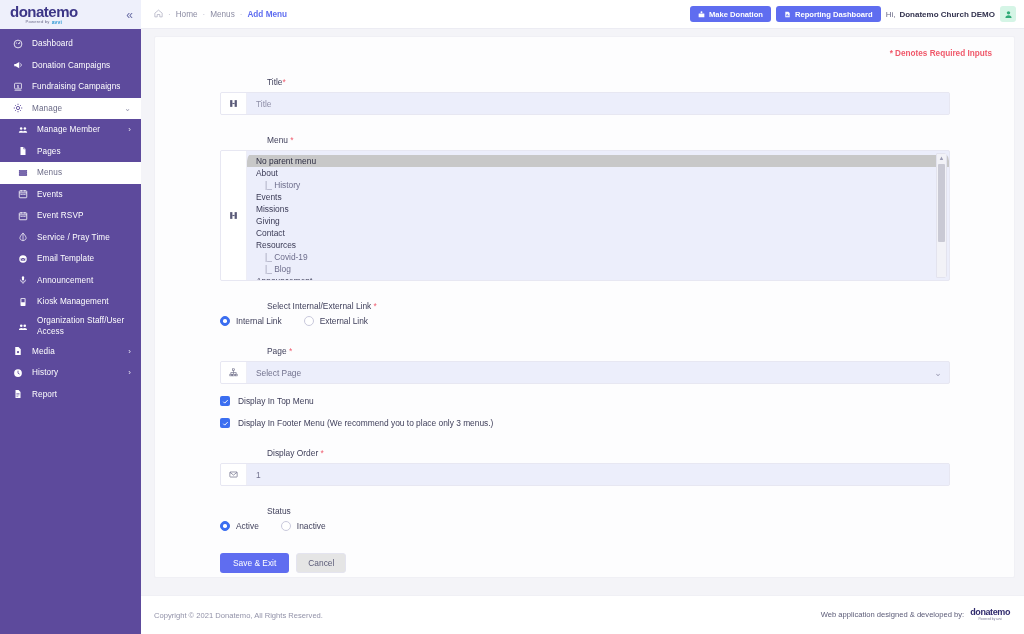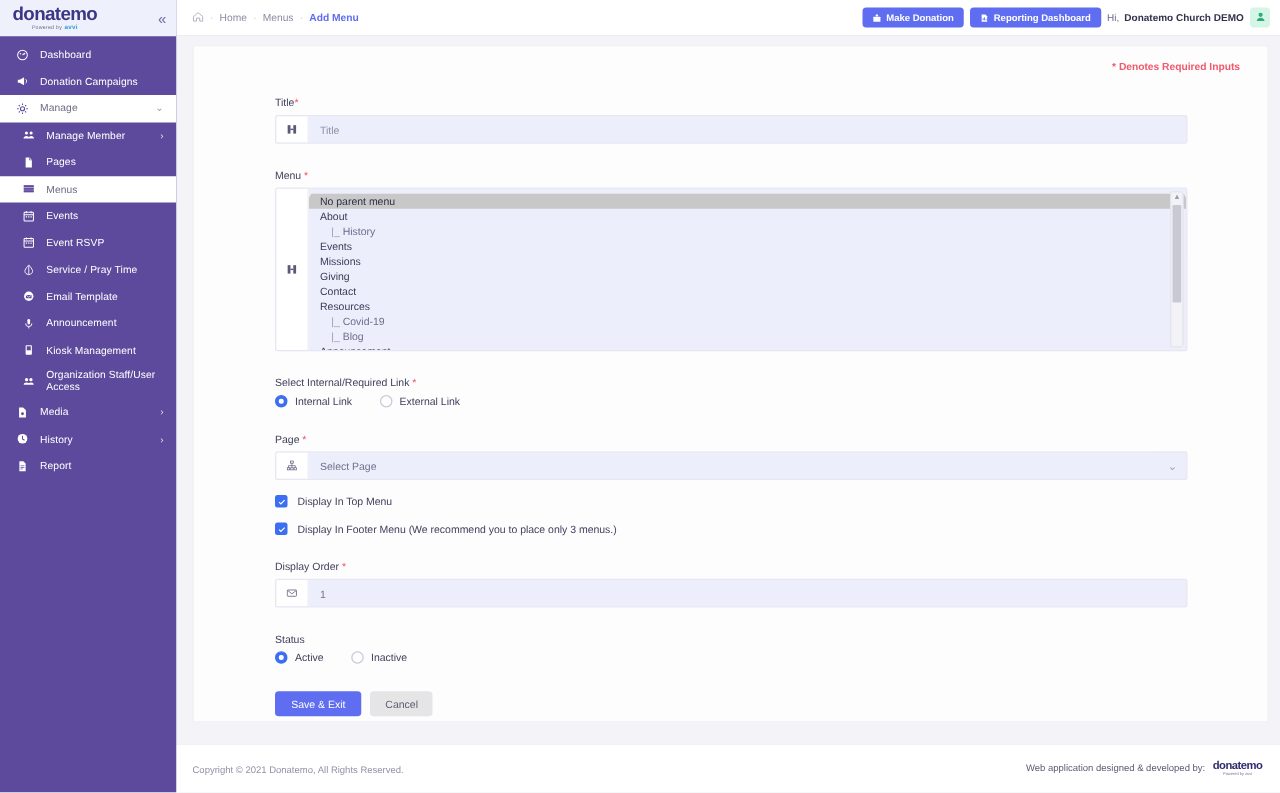--- a/index.html
+++ b/index.html
@@ -101,21 +101,21 @@
     height: 542px;
     padding: 12px 0 0 0;
     position: relative;
   }
   .required-note {
     position: absolute; right: 22px; top: 12px;
     color: #f0596b; font-size: 8.2px; font-weight: 700;
   }
   .form { padding: 28px 0 0 65px; }
   .field { margin-bottom: 0; }
-  .lbl-row { font-size: 8.4px; color: #41415c; margin-bottom: 5px; font-weight: 400;}
+  .lbl-row { font-size: 8.4px; color: #41415c; margin-bottom: 5px; font-weight: 400; margin-left: 47px;}
   .lbl-row .star { color: #f0596b; }
 
   .input-group {
     display: flex; align-items: stretch;
     width: 730px; height: 23px;
     border: 1px solid #e7e7f2; border-radius: 2px; overflow: hidden;
     background: #eceefb;
   }
   .input-addon {
     width: 26px; flex: 0 0 26px; background: #fff;
@@ -236,20 +236,30 @@
           <span class="lbl">Dashboard</span>
         </div>
         <div class="nav-item">
           <span class="ico">
             <svg width="10" height="10" viewBox="0 0 16 16">
               <path d="M2 6.2v3.6h2.4L10 13V3L4.4 6.2z" fill="#fff"></path>
               <path d="M12 5.4a3.4 3.4 0 010 5.2" stroke="#fff" stroke-width="1.2" fill="none"></path>
             </svg>
           </span>
           <span class="lbl">Donation Campaigns</span>
+        </div>
+        <div class="nav-item">
+          <span class="ico">
+            <svg width="10" height="10" viewBox="0 0 16 16">
+              <rect x="2.5" y="2" width="11" height="9" rx="1.2" fill="none" stroke="#fff" stroke-width="1.2"></rect>
+              <text x="8" y="9" font-size="7" fill="#fff" text-anchor="middle" font-family="sans-serif">$</text>
+              <path d="M2.5 13.2h11" stroke="#fff" stroke-width="1.2"></path>
+            </svg>
+          </span>
+          <span class="lbl">Fundraising Campaigns</span>
         </div>
         <div class="nav-item active">
           <span class="ico">
             <svg width="10" height="10" viewBox="0 0 16 16">
               <circle cx="8" cy="8" r="2.6" fill="none" stroke="#5d4a9c" stroke-width="1.4"></circle>
               <path d="M8 1.2v2M8 12.8v2M1.2 8h2M12.8 8h2M3.3 3.3l1.4 1.4M11.3 11.3l1.4 1.4M12.7 3.3l-1.4 1.4M4.7 11.3l-1.4 1.4" stroke="#5d4a9c" stroke-width="1.4"></path>
             </svg>
           </span>
           <span class="lbl">Manage</span>
           <span class="chev">⌄</span>
@@ -499,21 +509,21 @@
                   <div class="thumb"></div>
                 </div>
               </div>
             </div>
           </div>
 
           <div class="spacer-h"></div>
 
           <div class="field">
             <div class="lbl-row">
-              <span>Select Internal/Required Link</span> <span class="star">*</span>
+              <span>Select Internal/External Link</span> <span class="star">*</span>
             </div>
             <div class="radio-row" id="link-type-radios">
                 <label class="radio">
                   <span class="rdot on"></span>
                   <span>Internal Link</span>
                 </label>
                 <label class="radio">
                   <span class="rdot"></span>
                   <span>External Link</span>
                 </label>

